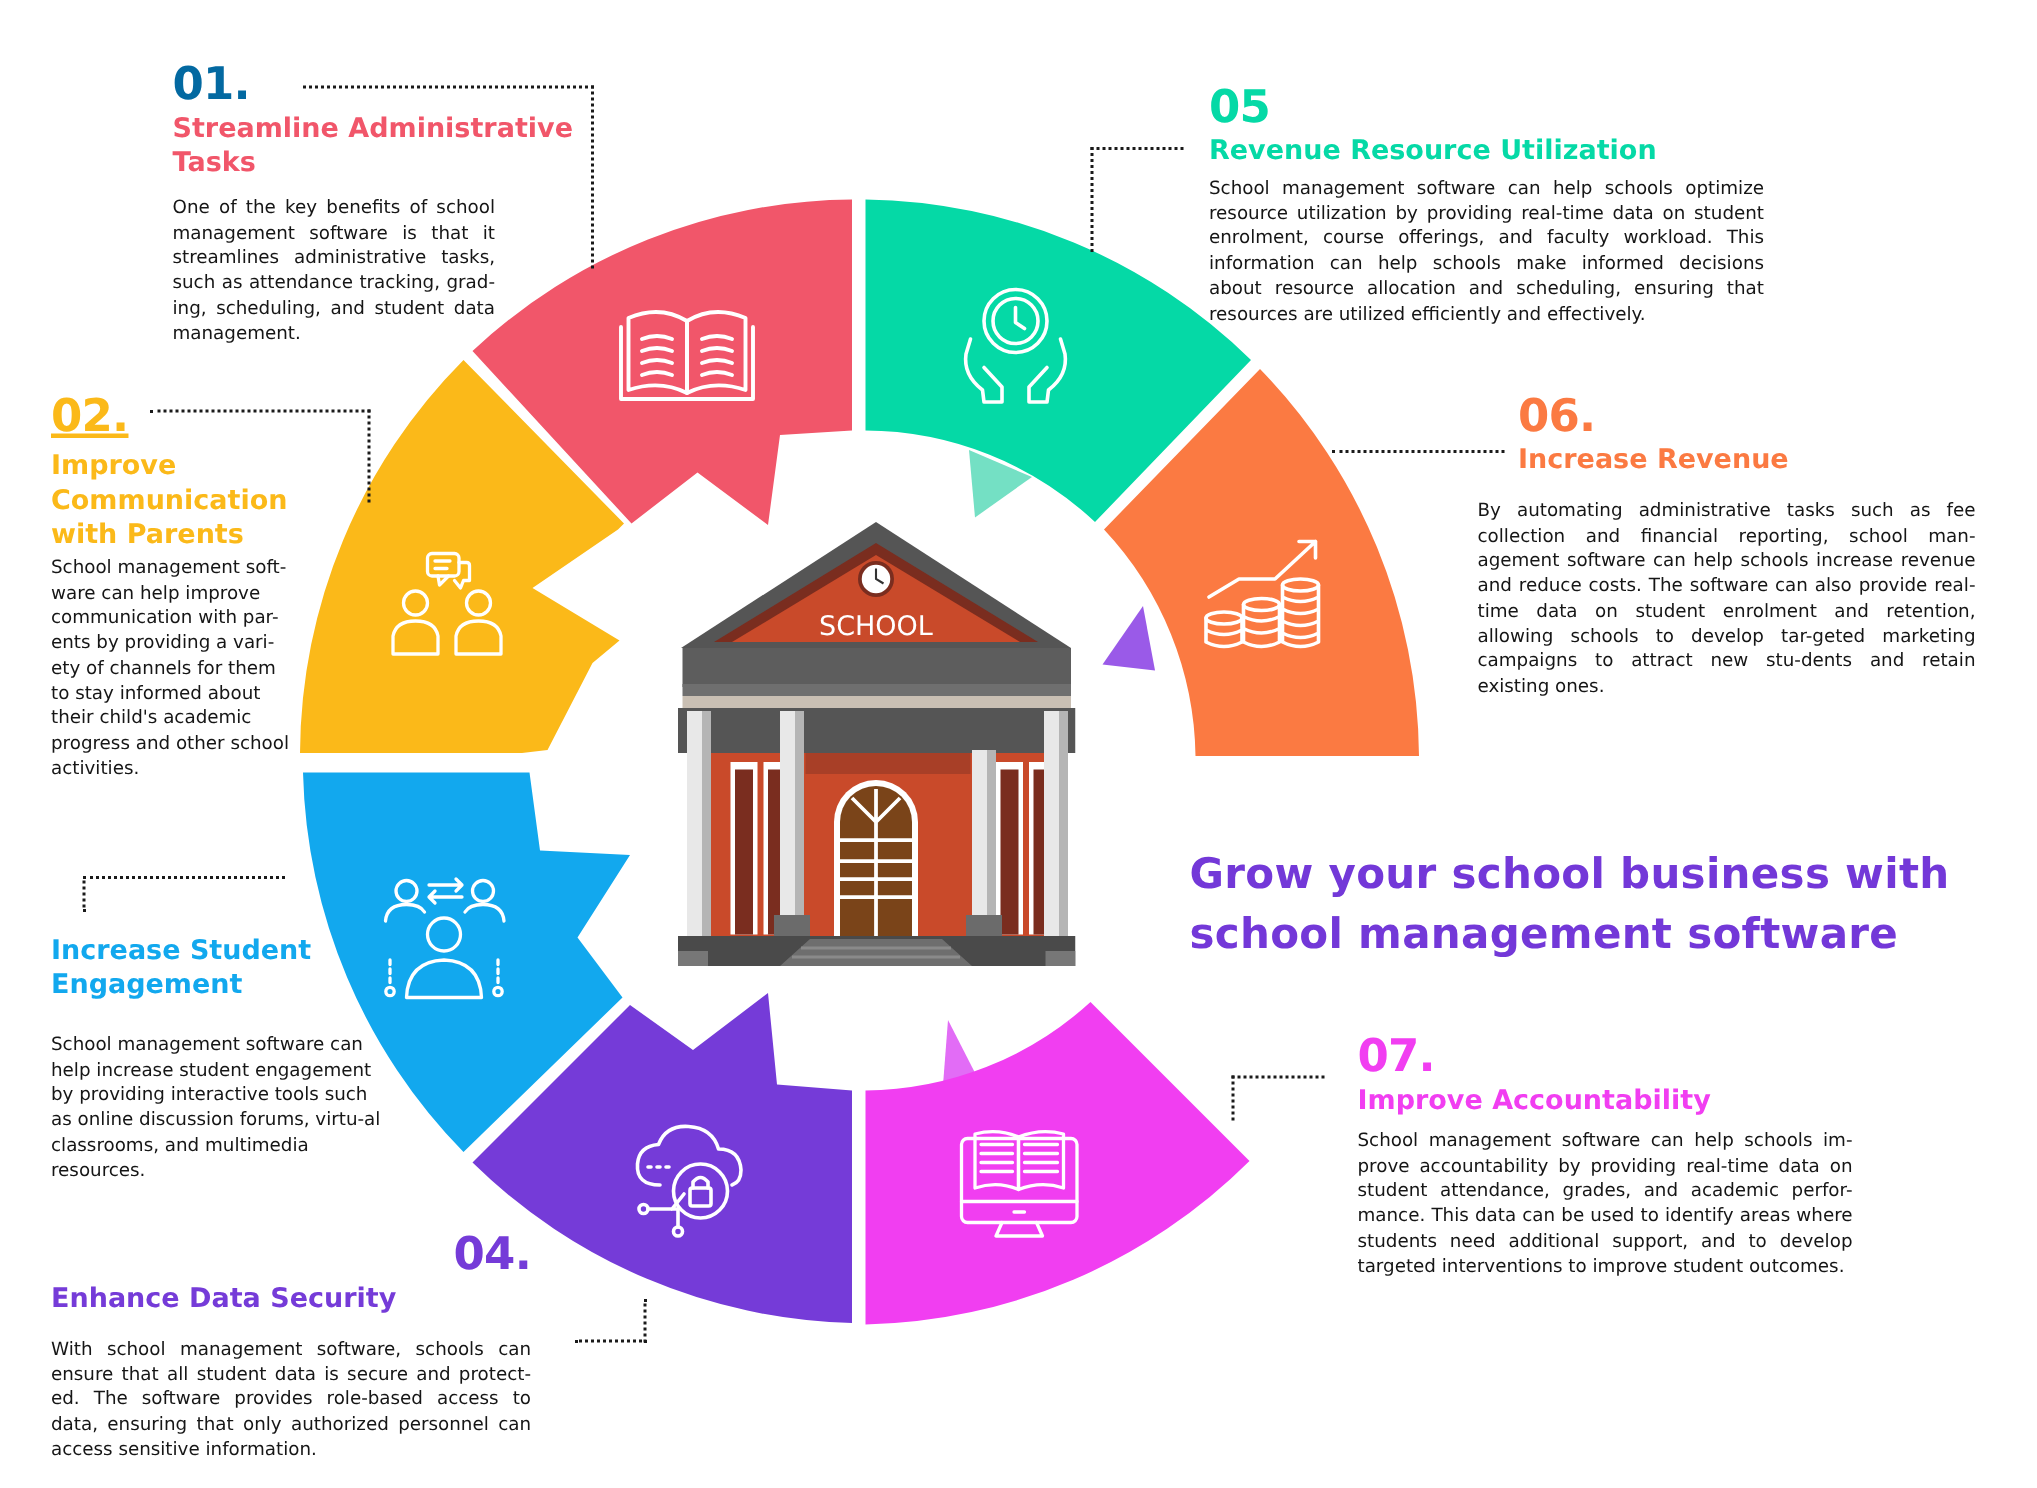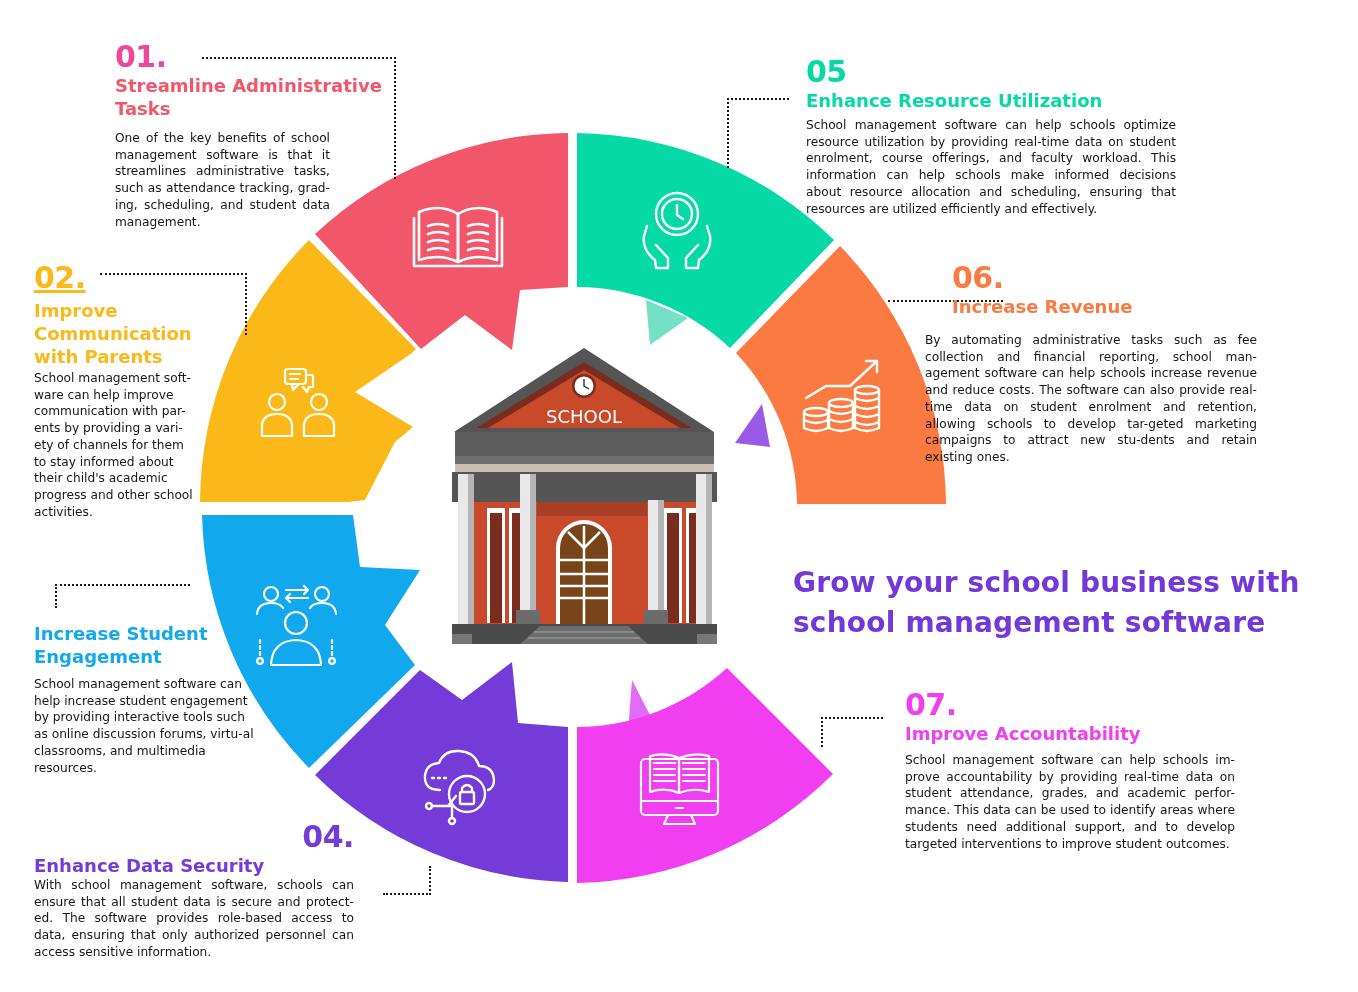--- a/index.html
+++ b/index.html
@@ -167,21 +167,21 @@
 
 <div class="dots" style="left:202px;top:57px;width:192px;height:120px;border-top-width:2px;border-right-width:2px;"></div>
 <div class="dots" style="left:100px;top:273px;width:145px;height:60px;border-top-width:2px;border-right-width:2px;"></div>
 <div class="dots" style="left:55px;top:584px;width:133px;height:22px;border-top-width:2px;border-left-width:2px;"></div>
 <div class="dots" style="left:383px;top:866px;width:46px;height:27px;border-bottom-width:2px;border-right-width:2px;"></div>
 <div class="dots" style="left:727px;top:98px;width:60px;height:68px;border-top-width:2px;border-left-width:2px;"></div>
 <div class="dots" style="left:888px;top:300px;width:115px;height:0;border-top-width:2px;"></div>
 <div class="dots" style="left:821px;top:717px;width:60px;height:28px;border-top-width:2px;border-left-width:2px;"></div>
 
 <div class="block" style="left:115px;top:42px;width:215px;">
-  <div class="num" style="color:#ec4899;">01.</div>
+  <div class="num" style="color:#0369a1;">01.</div>
   <div class="title" style="color:#f1566a;white-space:nowrap;">
     <span>Streamline Administrative</span><br>
     <span>Tasks</span>
   </div>
   <div class="desc" style="margin-top:10px;">One of the key benefits of school management software is that it streamlines administrative tasks, such as attendance tracking, grad-ing, scheduling, and student data management.</div>
 </div>
 
 <div class="block" style="left:34px;top:263px;width:166px;">
   <div class="num" style="color:#fbb919;text-decoration:underline;">02.</div>
   <div class="title" style="color:#fbb919;margin-top:6px;">
@@ -190,36 +190,36 @@
     <span>with Parents</span>
   </div>
   <div class="desc left" style="margin-top:2px;">School management soft-ware can help improve communication with par-ents by providing a vari-ety of channels for them to stay informed about their child's academic progress and other school activities.</div>
 </div>
 
 <div class="block" style="left:34px;top:620px;width:222px;">
   <div class="title" style="color:#12a8ee;">
     <span>Increase Student</span><br>
     <span>Engagement</span>
   </div>
-  <div class="desc left" style="margin-top:8px;">School management software can help increase student engagement by providing interactive tools such as online discussion forums, virtu-al classrooms, and multimedia resources.</div>
+  <div class="desc left" style="margin-top:20px;">School management software can help increase student engagement by providing interactive tools such as online discussion forums, virtu-al classrooms, and multimedia resources.</div>
 </div>
 
 <div class="block" style="left:34px;top:822px;width:320px;">
   <div class="num" style="color:#753bd8;text-align:right;">04.</div>
   <div class="title" style="color:#753bd8;">Enhance Data Security</div>
-  <div class="desc" style="margin-top:0;">With school management software, schools can ensure that all student data is secure and protect-ed. The software provides role-based access to data, ensuring that only authorized personnel can access sensitive information.</div>
+  <div class="desc" style="margin-top:14px;">With school management software, schools can ensure that all student data is secure and protect-ed. The software provides role-based access to data, ensuring that only authorized personnel can access sensitive information.</div>
 </div>
 
 <div class="block" style="left:806px;top:57px;width:370px;">
   <div class="num" style="color:#05d9a6;">05</div>
-  <div class="title" style="color:#05d9a6;">Enhance Resource Utilization</div>
+  <div class="title" style="color:#05d9a6;">Revenue Resource Utilization</div>
   <div class="desc" style="margin-top:5px;">School management software can help schools optimize resource utilization by providing real-time data on student enrolment, course offerings, and faculty workload. This information can help schools make informed decisions about resource allocation and scheduling, ensuring that resources are utilized efficiently and effectively.</div>
 </div>
 
-<div class="block" style="left:952px;top:263px;width:305px;">
+<div class="block" style="left:1012px;top:263px;width:305px;">
   <div class="num" style="color:#fb7a42;">06.</div>
   <div class="title" style="color:#fb7a42;">Increase Revenue</div>
   <div class="desc" style="margin-top:14px;margin-left:-27px;">By automating administrative tasks such as fee collection and financial reporting, school man-agement software can help schools increase revenue and reduce costs. The software can also provide real-time data on student enrolment and retention, allowing schools to develop tar-geted marketing campaigns to attract new stu-dents and retain existing ones.</div>
 </div>
 
 <div class="block" style="left:905px;top:690px;width:330px;">
   <div class="num" style="color:#f13ef1;">07.</div>
   <div class="title" style="color:#f13ef1;">Improve Accountability</div>
   <div class="desc" style="margin-top:7px;">School management software can help schools im-prove accountability by providing real-time data on student attendance, grades, and academic perfor-mance. This data can be used to identify areas where students need additional support, and to develop targeted interventions to improve student outcomes.</div>
 </div>

